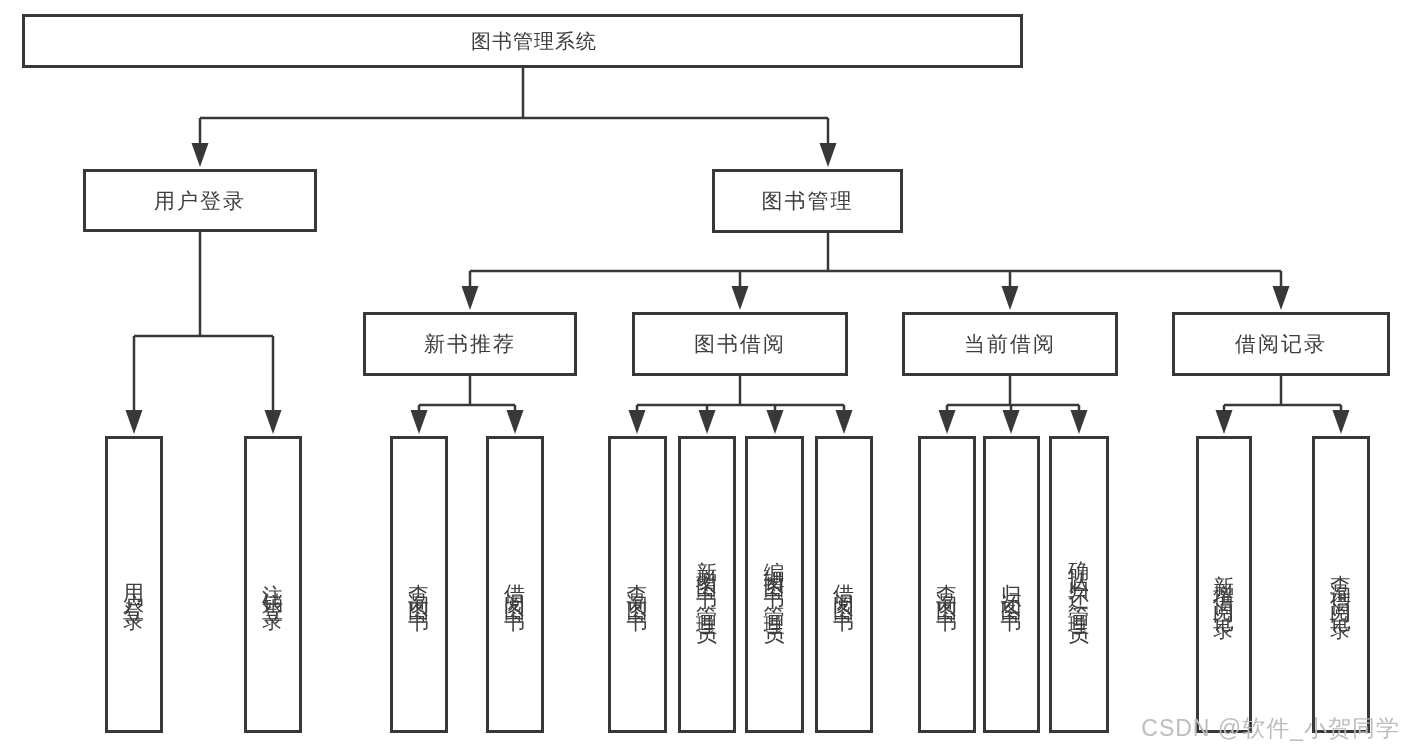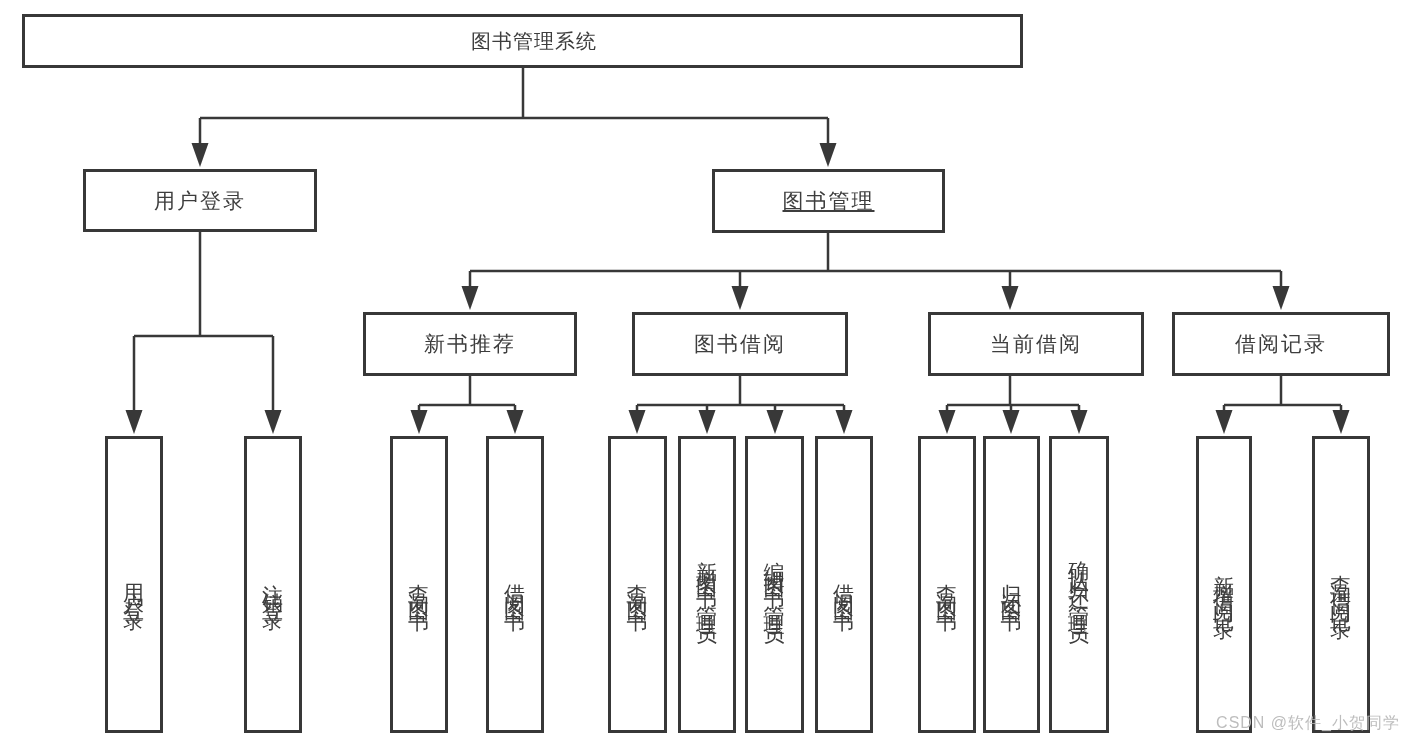--- a/index.html
+++ b/index.html
@@ -16,42 +16,42 @@
   }
   .hlabel{font-size:21px;letter-spacing:2px;white-space:nowrap;}
   .root-label{font-size:20px;letter-spacing:1px;}
   .vtext{
     writing-mode:vertical-rl;text-orientation:mixed;
     font-size:21px;line-height:1.1;letter-spacing:9px;white-space:nowrap;
   }
   
   .n-root{left:22px;top:14px;width:1001px;height:54px;padding-left:23px;}
   .n-user-login{left:83px;top:169px;width:234px;height:63px;}
-  .n-book-mgmt{left:712px;top:169px;width:233px;height:64px;text-decoration:underline;}
+  .n-book-mgmt{left:712px;top:169px;width:191px;height:64px;}
   .n-new-books{left:363px;top:312px;width:214px;height:64px;}
   .n-book-borrow{left:632px;top:312px;width:216px;height:64px;}
-  .n-current-borrow{left:928px;top:312px;width:216px;height:64px;}
+  .n-current-borrow{left:902px;top:312px;width:216px;height:64px;}
   .n-borrow-records{left:1172px;top:312px;width:218px;height:64px;}
   .leaf{top:436px;height:297px;border-width:3px;}
   .l1{left:105px;width:58px;}
   .l2{left:244px;width:58px;}
   .l3{left:390px;width:58px;}
   .l4{left:486px;width:58px;}
   .l5{left:608px;width:59px;}
   .l6{left:678px;width:58px;}
   .l7{left:745px;width:59px;}
   .l8{left:815px;width:58px;}
   .l9{left:918px;width:58px;}
   .l10{left:983px;width:57px;}
   .l11{left:1049px;width:60px;}
   .l12{left:1196px;width:56px;}
   .l13{left:1312px;width:58px;}
   .watermark{
     position:absolute;right:5px;top:713px;z-index:5;
-    font-size:16px;letter-spacing:1px;color:#bdbdbd;white-space:nowrap;
+    font-size:23px;letter-spacing:1px;color:#bdbdbd;white-space:nowrap;
   }
 </style>
 </head>
 <body>
 
 <div class="canvas">
 
   <svg class="connectors" viewBox="0 0 1405 747" xmlns="http://www.w3.org/2000/svg">
     <g stroke="#383838" stroke-width="2.5" fill="none">
 

